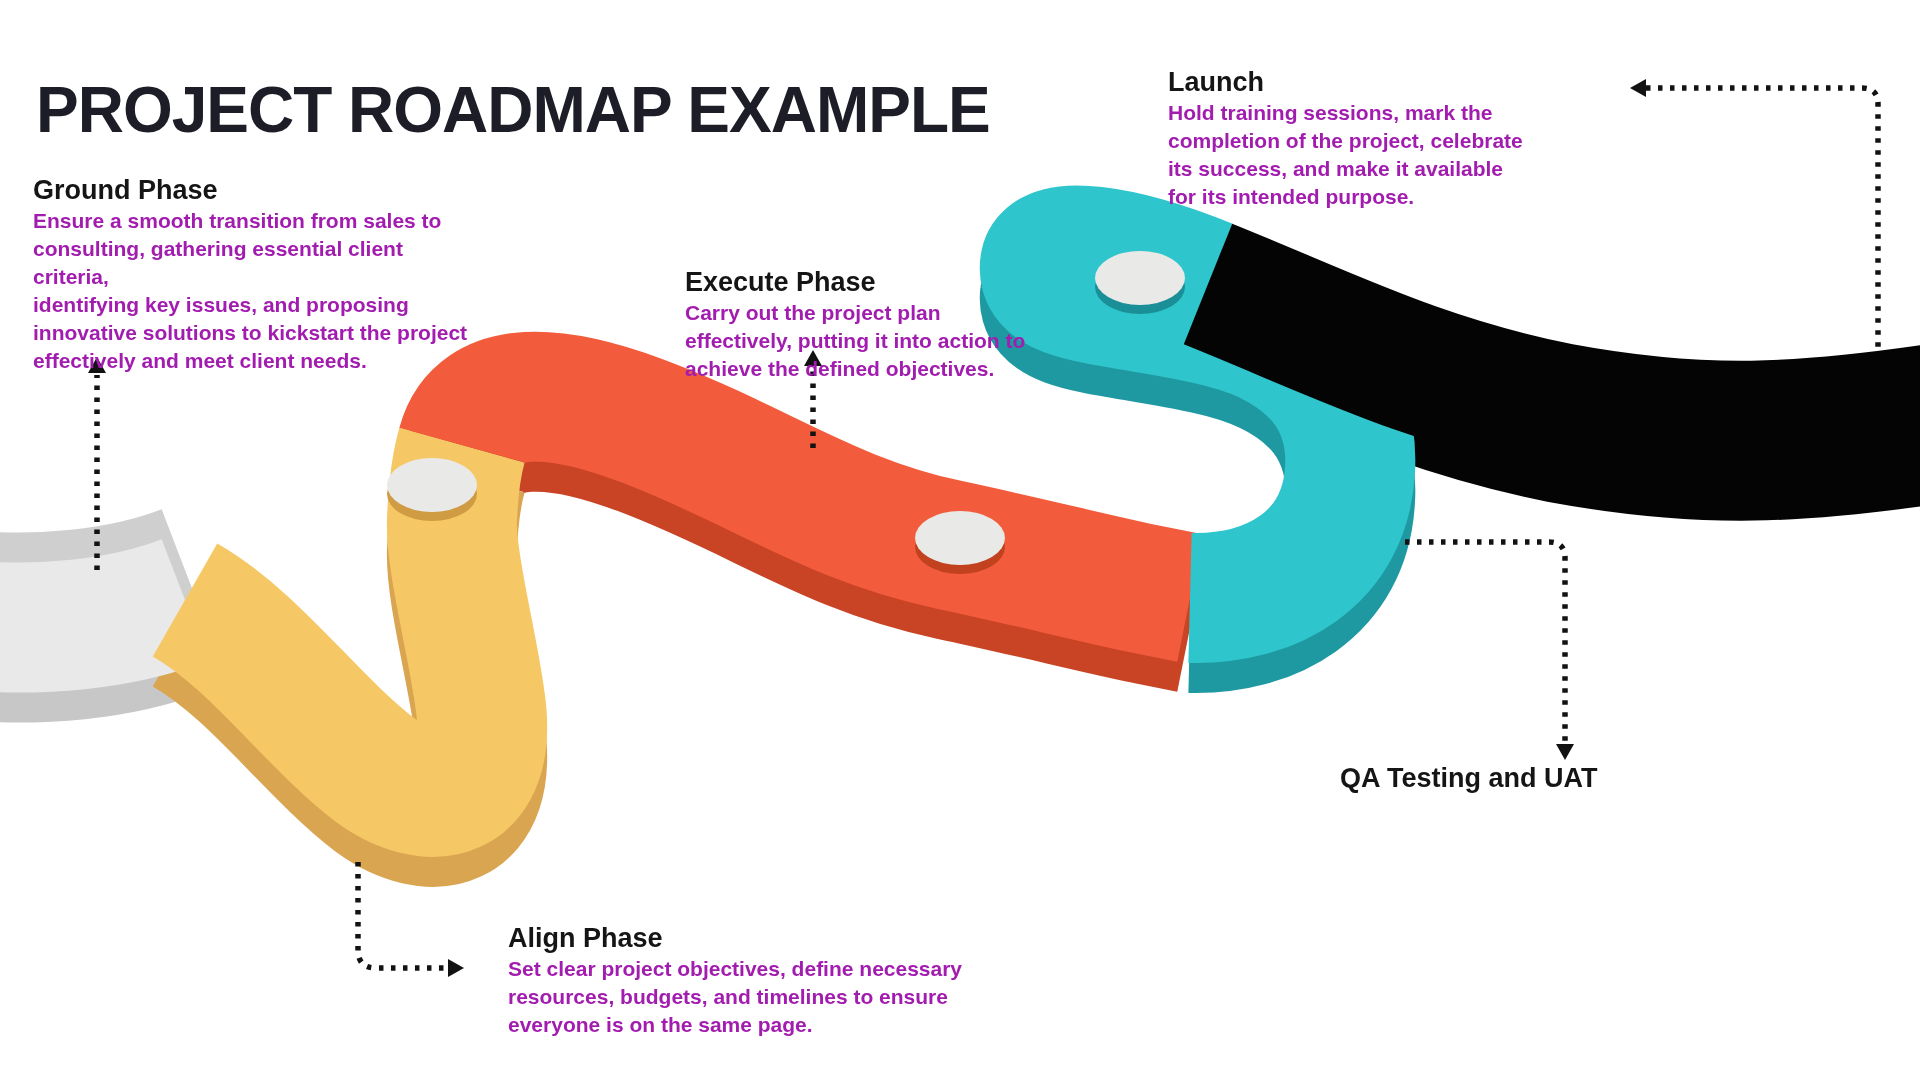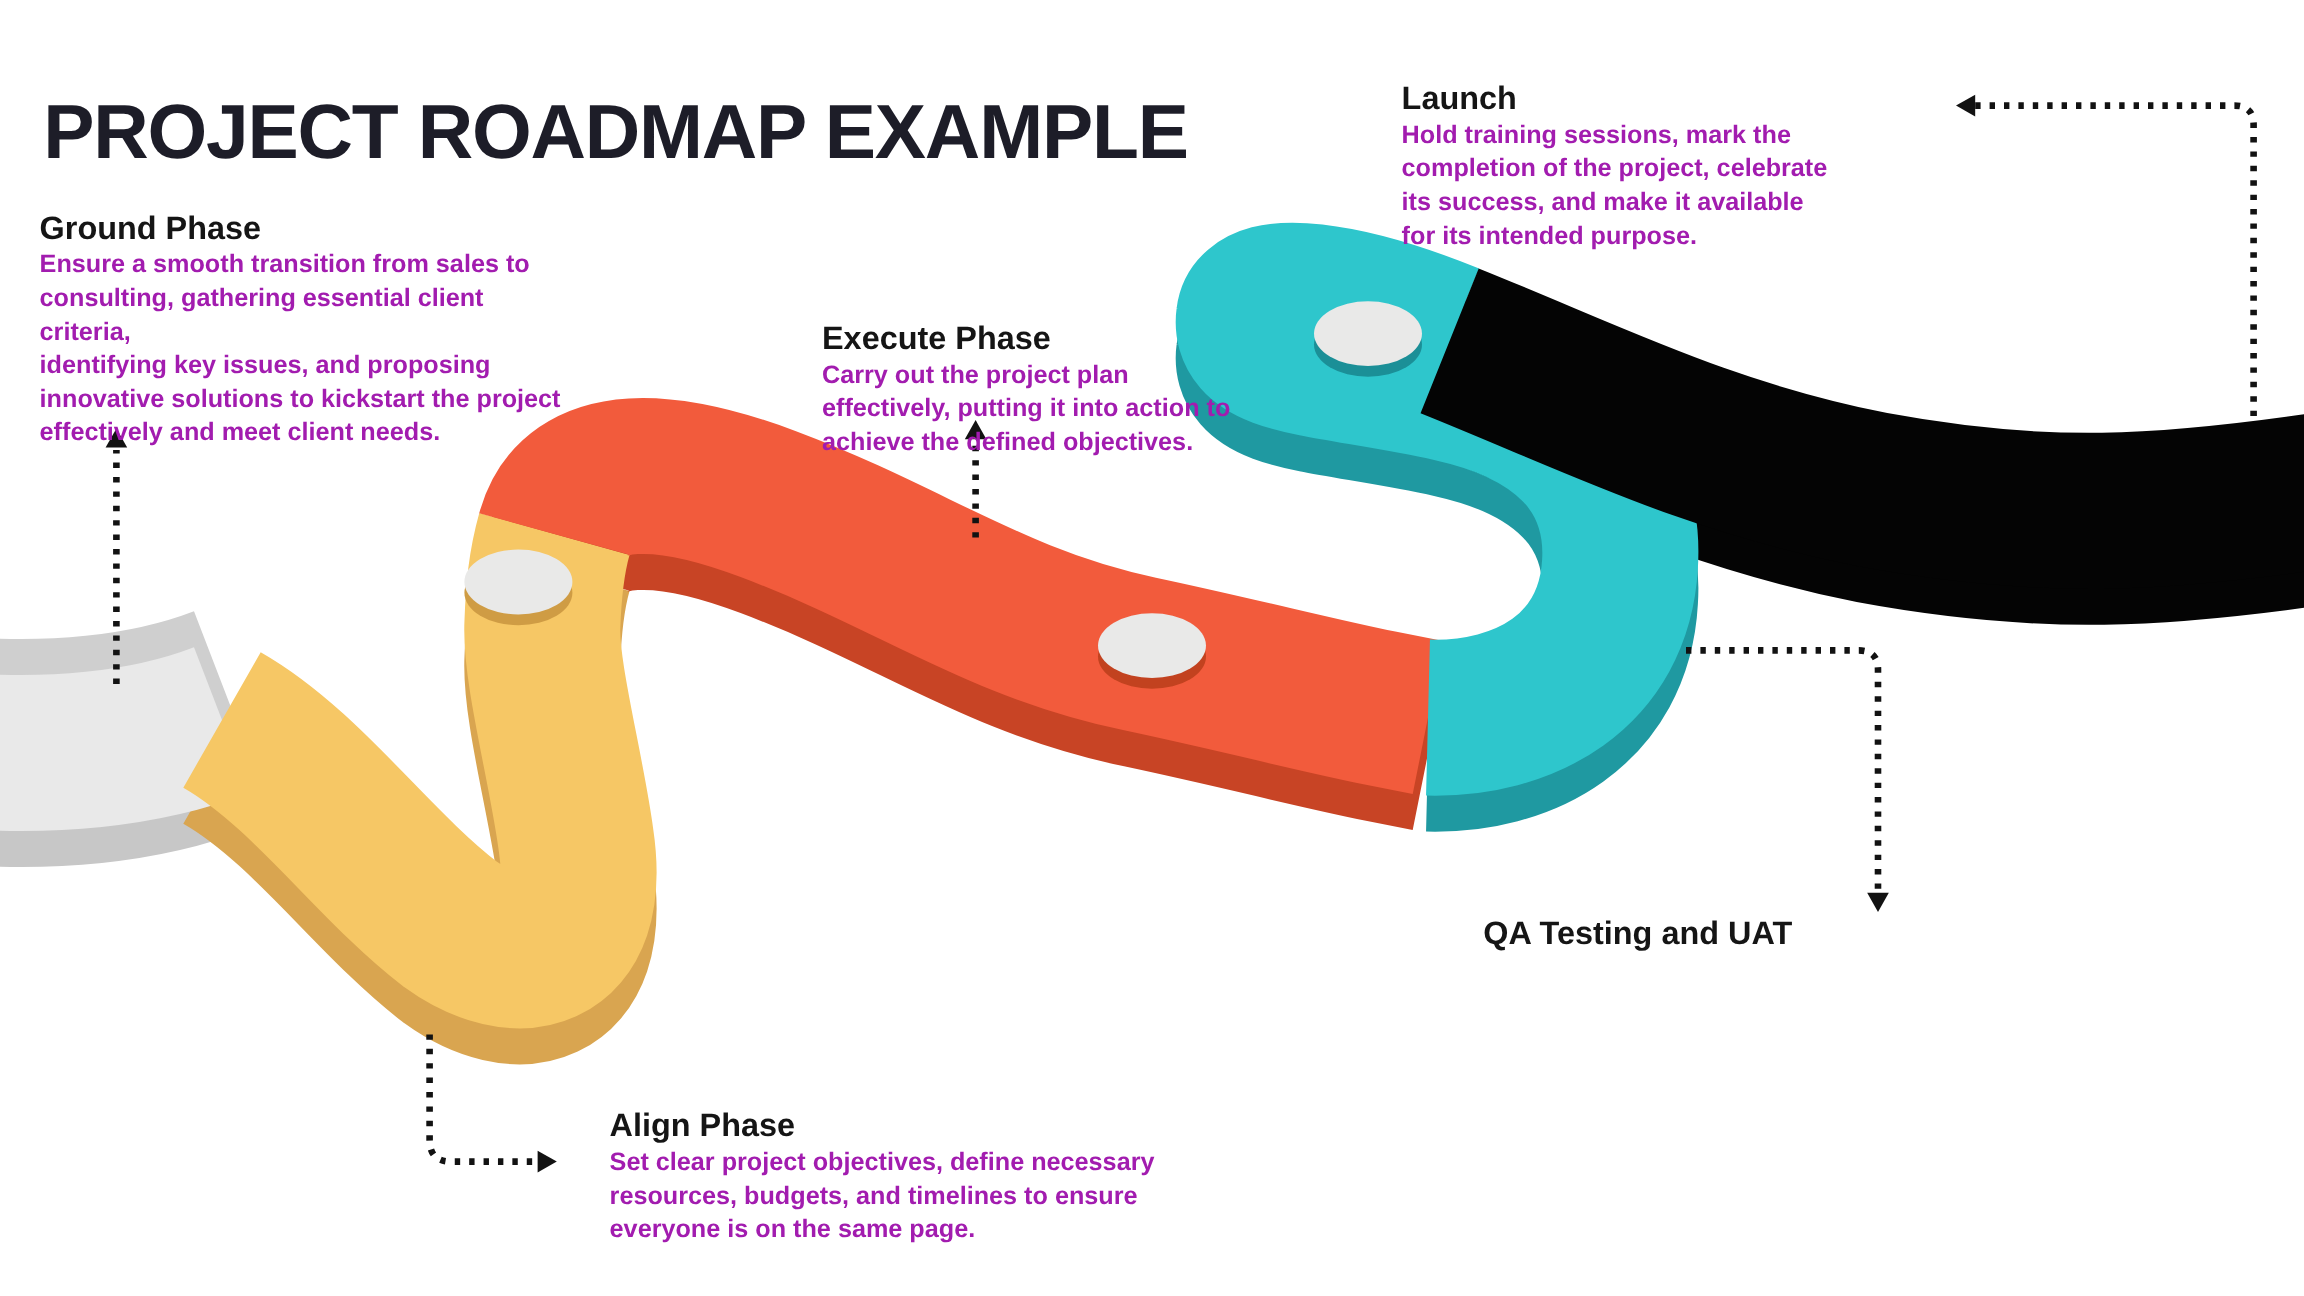--- a/index.html
+++ b/index.html
@@ -15,21 +15,21 @@
     position:absolute;left:36px;top:30px;z-index:3;
     font-size:64px;font-weight:800;letter-spacing:-1px;
     color:#1d1d28;white-space:nowrap;
   }
   .phase-label{position:absolute;z-index:3;}
   .phase-title{font-size:27px;font-weight:700;color:#151515;margin:0 0 5px 0;line-height:24px;}
   .phase-desc{font-size:21px;font-weight:700;color:#a21caf;line-height:28px;white-space:pre-line;}
   .label-ground{left:33px;top:178px;max-width:440px;}
   .label-execute{left:685px;top:234px;max-width:400px;margin-top:36px;}
   .label-launch{left:1168px;top:70px;max-width:360px;}
-  .label-qa{left:1236px;top:766px;max-width:480px;}
+  .label-qa{left:1340px;top:766px;max-width:480px;}
   .label-align{left:508px;top:926px;max-width:460px;}
 </style>
 </head>
 <body>
 
 <div class="stage">
 
   <svg class="road" width="1920" height="1080" viewBox="0 0 1920 1080">
 
     <g fill="none" stroke-width="130" stroke-linecap="butt">

